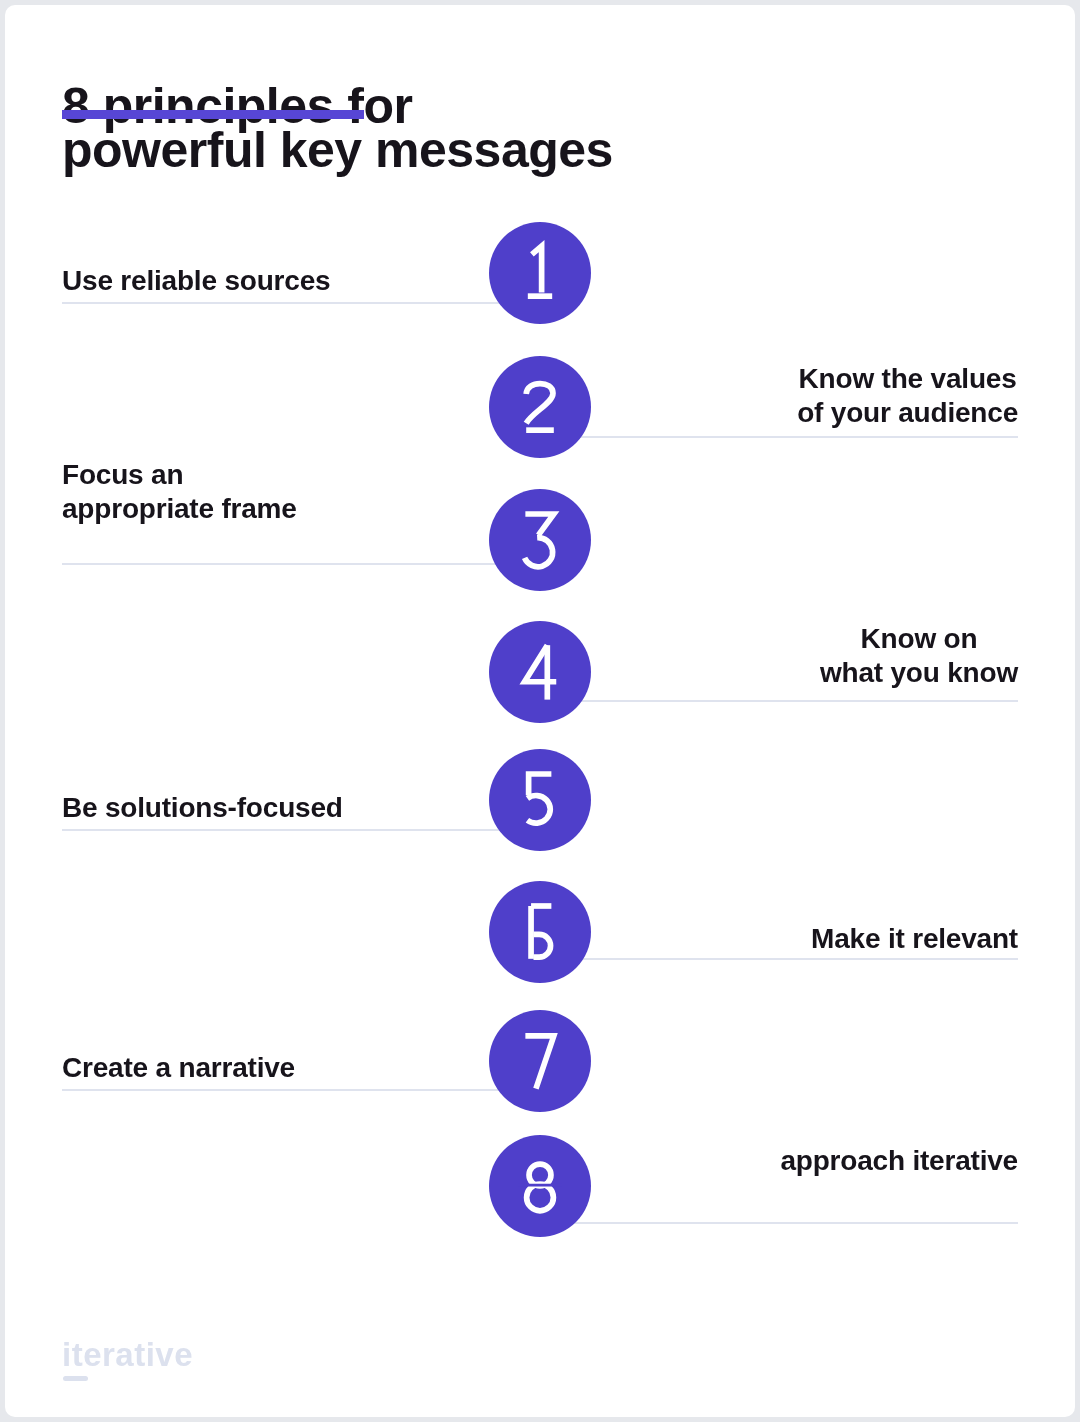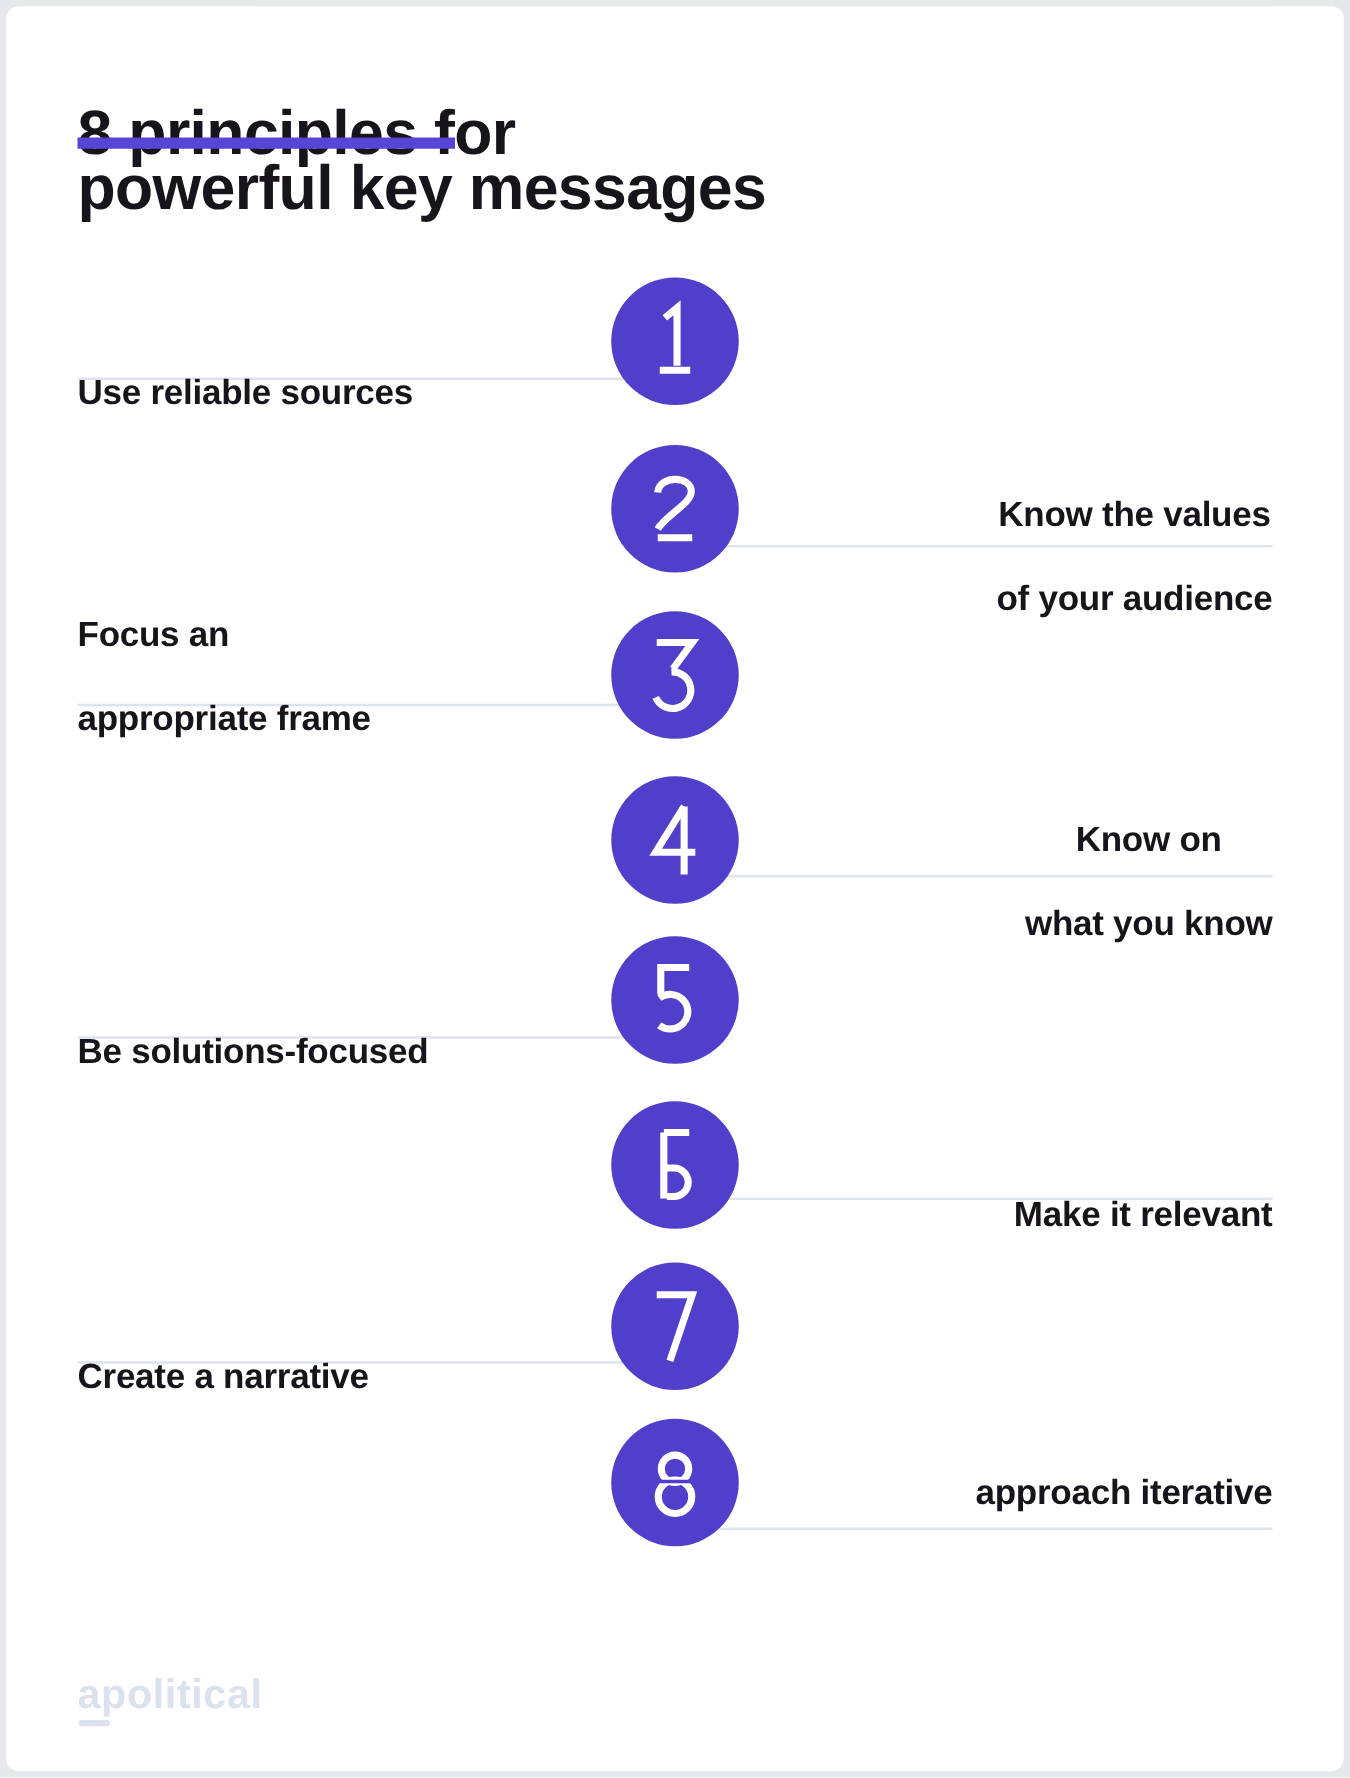--- a/index.html
+++ b/index.html
@@ -74,21 +74,21 @@
     font-size:28px;
     font-weight:bold;
     line-height:34px;
     letter-spacing:-0.2px;
     color:var(--text);
     white-space:nowrap;
     z-index:3;
   }
   .label.left{left:62px;text-align:left;}
   .label.right{right:62px;text-align:center;}
-  .label span{display:block;margin-top:33px;}
+  .label span{display:block;}
 
   
   .logo{
     position:absolute;
     left:62px;top:1336px;
     font-size:33px;
     font-weight:bold;
     letter-spacing:0.5px;
     color:var(--logo);
   }
@@ -195,16 +195,16 @@
     <span>approach iterative</span>
   </div>
   <div class="circle" style="top:1135px" aria-label="8">
     <svg width="52" height="70" viewBox="0 0 64 84">
       <circle class="stroke" cx="32" cy="28.5" r="13.5"></circle>
       <circle class="stroke" cx="32" cy="56" r="16.5"></circle>
       <path class="cut" d="M5 41 H59"></path>
     </svg>
   </div>
 
-  <div class="logo">apolitical</div>
+  <div class="logo">iterative</div>
   <div class="logo-underline"></div>
 
 </div>
 
 </body></html>

